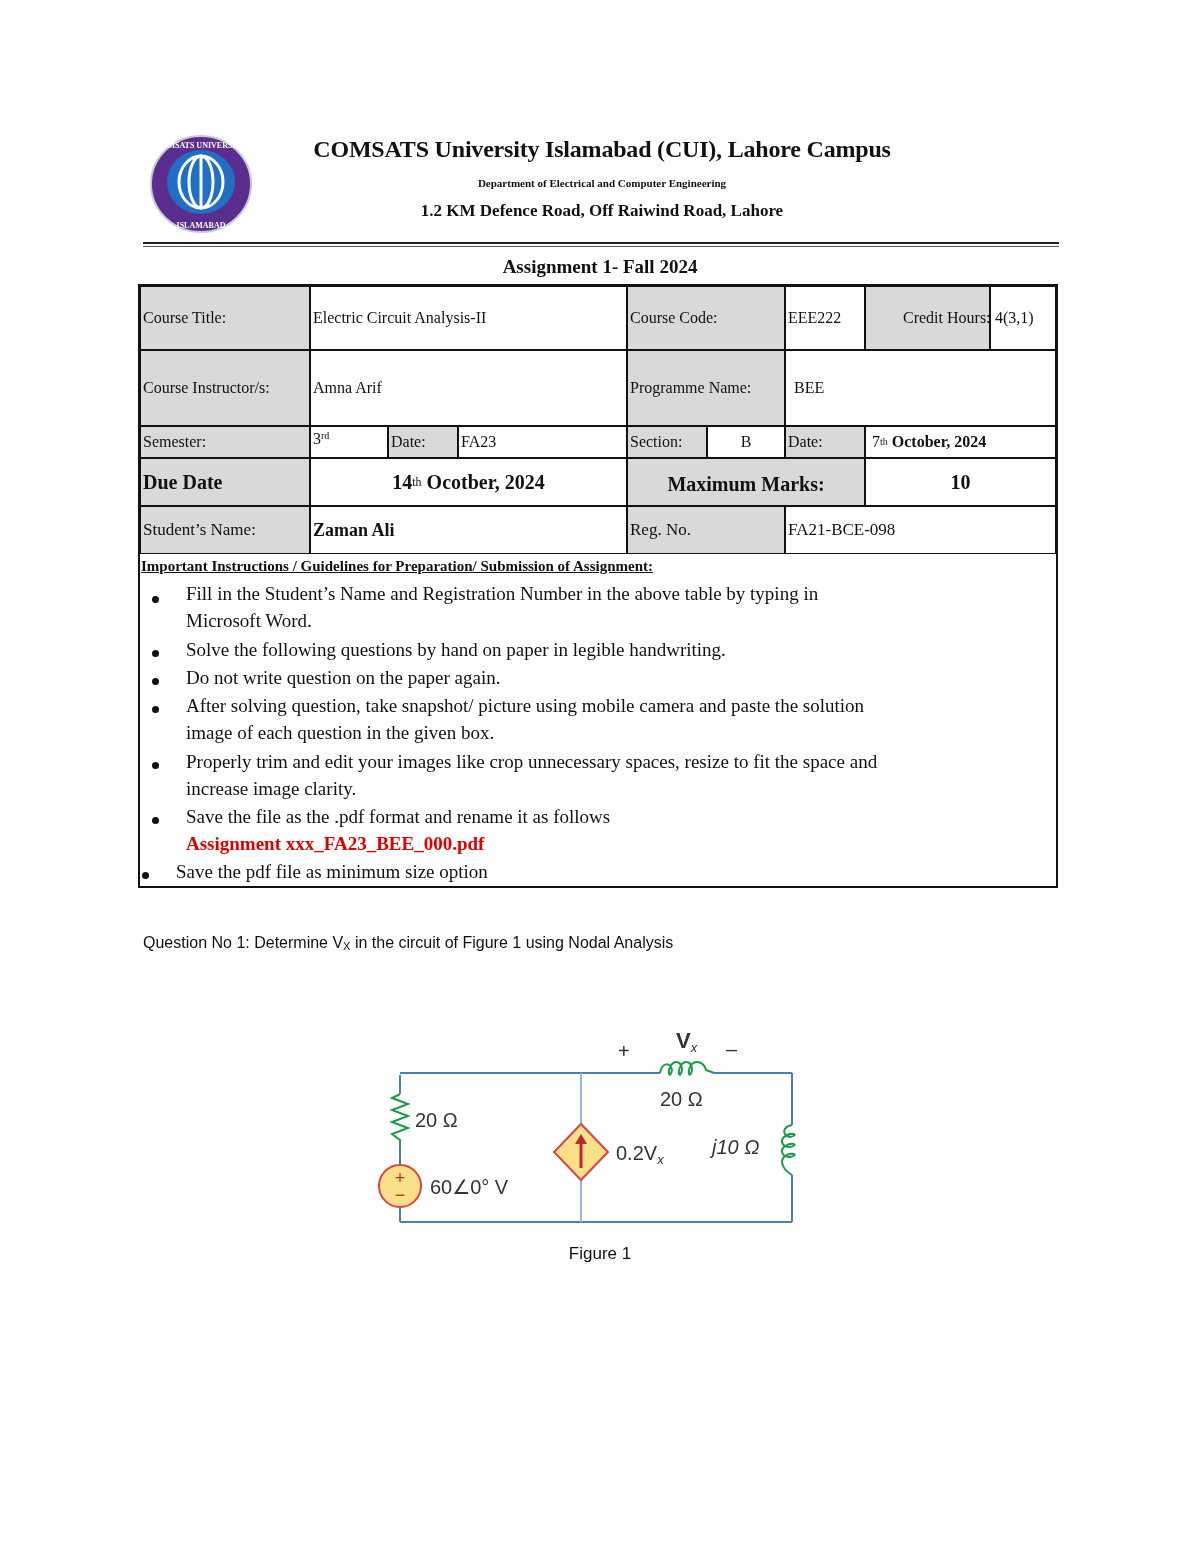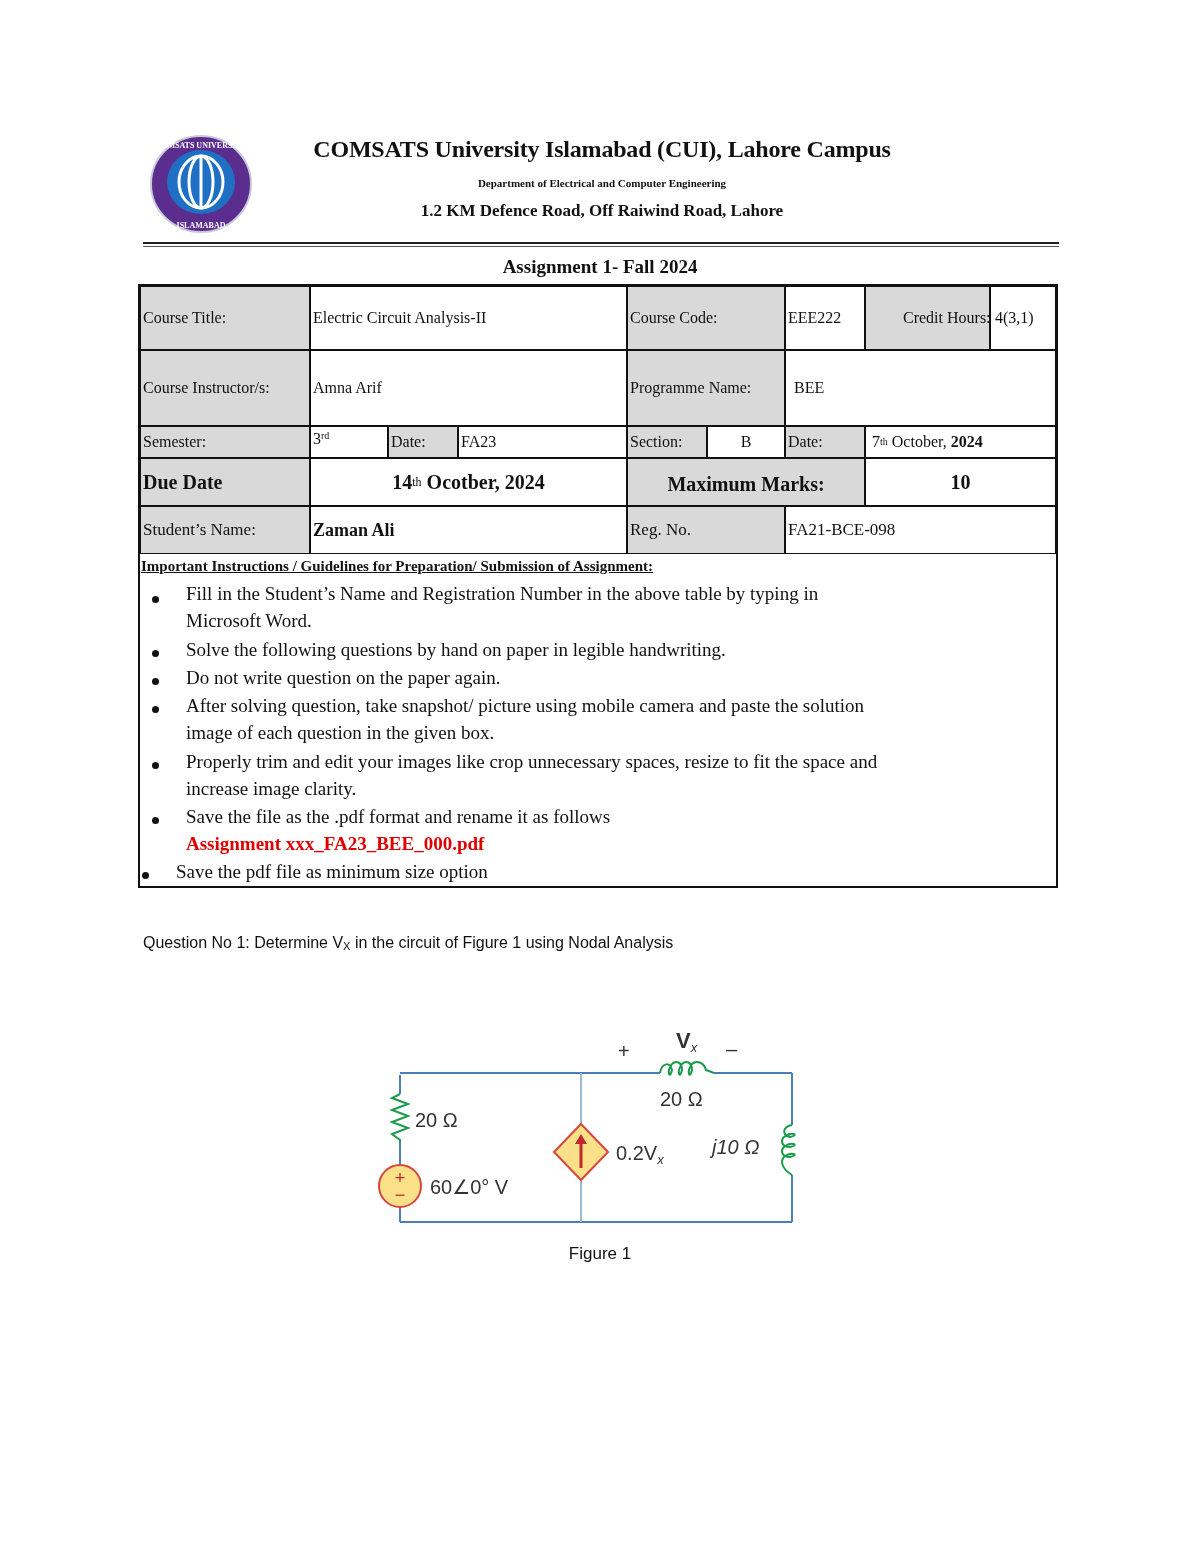--- a/index.html
+++ b/index.html
@@ -80,21 +80,21 @@
       <span class="sup" style="line-height:12px;">rd</span>
   </div>
   <div class="cell gray" style="left:248px;top:140px;width:70px;height:32px;">Date:</div>
   <div class="cell white" style="left:318px;top:140px;width:169px;height:32px;">FA23</div>
   <div class="cell gray" style="left:487px;top:140px;width:80px;height:32px;">Section:</div>
   <div class="cell white center" style="left:567px;top:140px;width:78px;height:32px;">B</div>
   <div class="cell gray" style="left:645px;top:140px;width:80px;height:32px;">Date:</div>
   <div class="cell white" style="left:725px;top:140px;width:191px;height:32px;padding-left:6px;">
     <span>7</span>
       <span class="sup">th</span>
-      <span style="white-space:pre;"> October, </span>
+      <span style="white-space:pre;font-weight:bold;"> October, </span>
       <b>2024</b>
   </div>
 
   <div class="cell gray big" style="left:0;top:172px;width:170px;height:48px;">Due Date</div>
   <div class="cell white big center" style="left:170px;top:172px;width:317px;height:48px;">
     <span>14</span>
       <span class="sup" style="font-size:12px;font-weight:normal;">th</span>
       <span style="white-space:pre;"> Ocotber, 2024</span>
   </div>
   <div class="cell gray big center" style="left:487px;top:172px;width:238px;height:48px;padding-top:4px;">Maximum Marks:</div>

